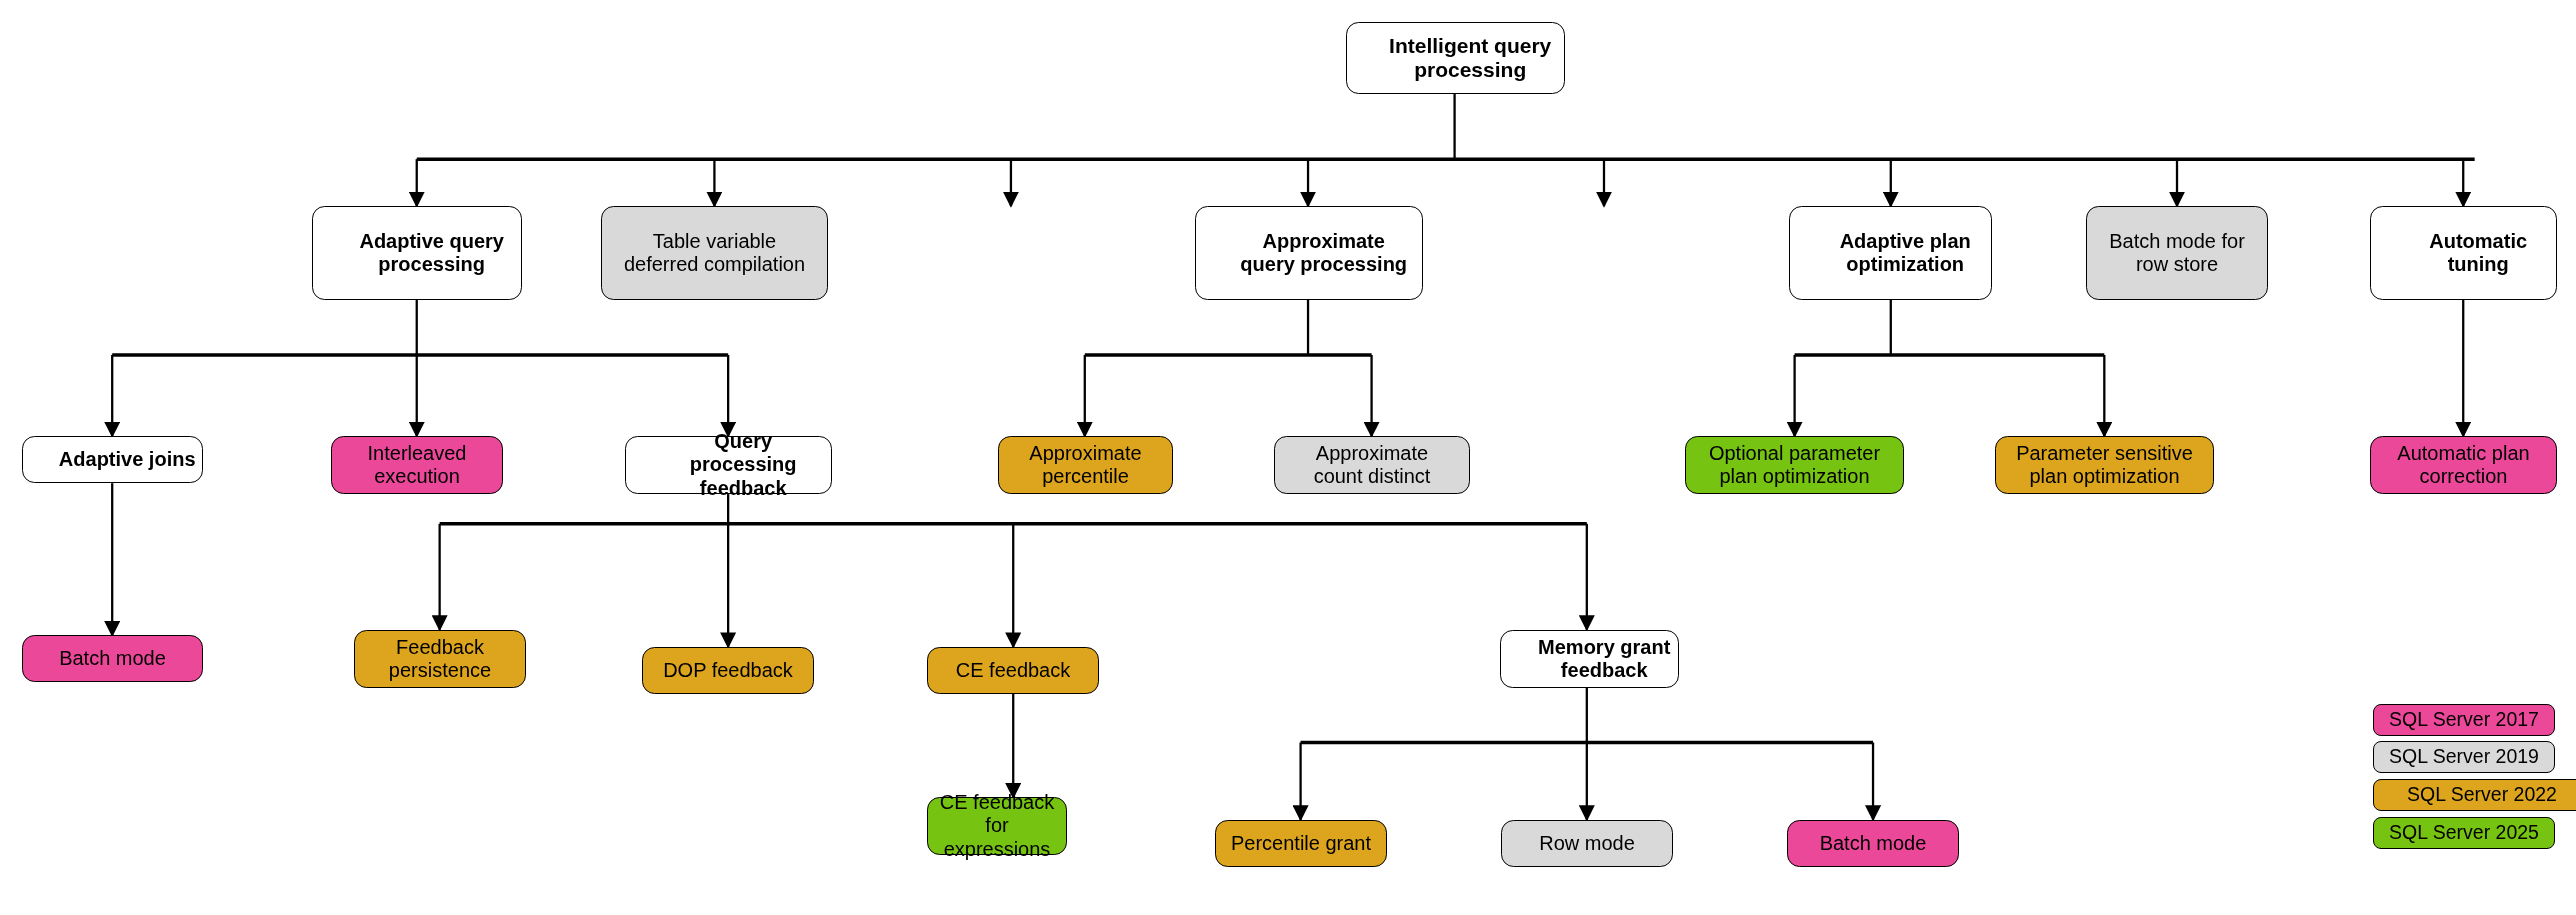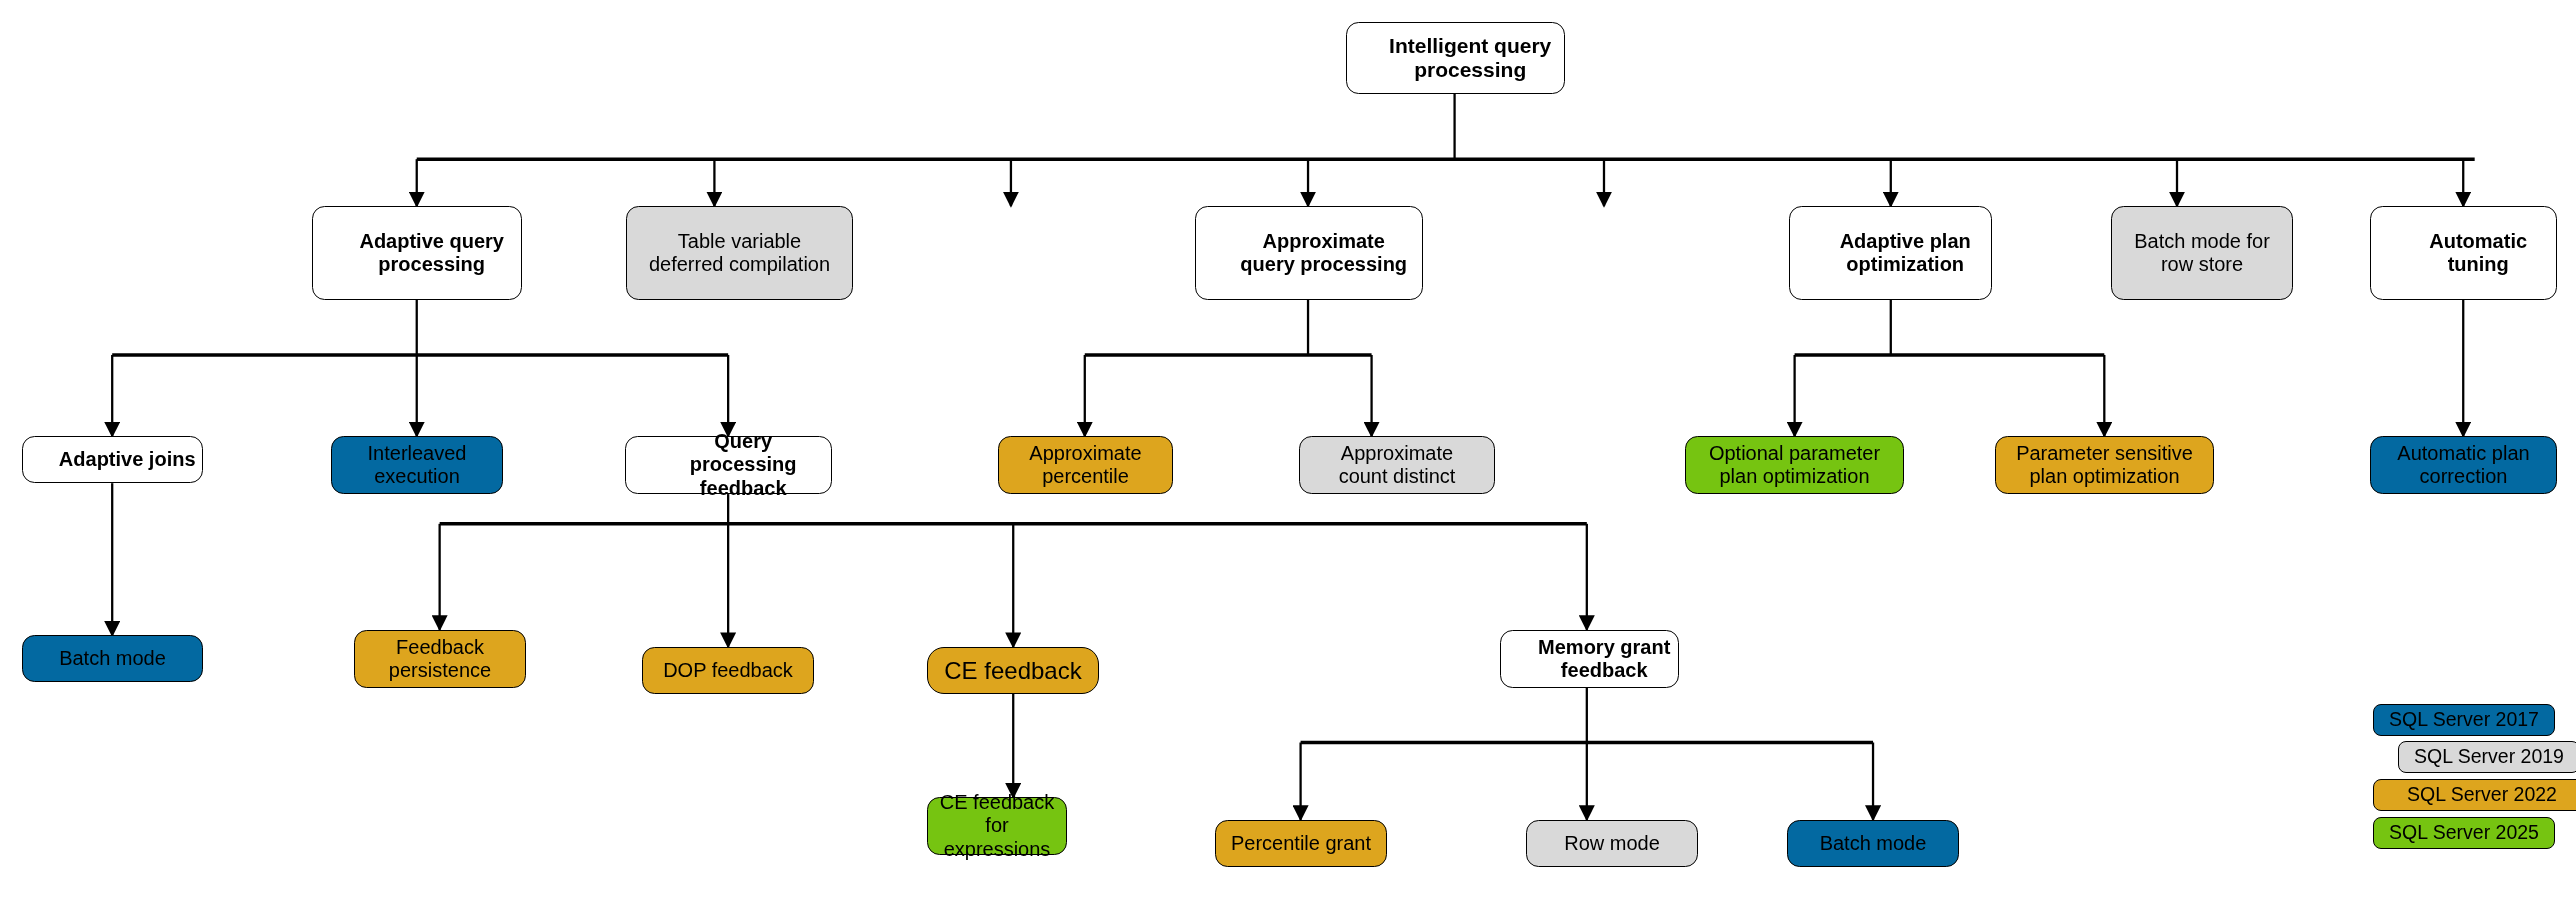--- a/index.html
+++ b/index.html
@@ -37,22 +37,22 @@
     align-items: center;
     justify-content: center;
     text-align: center;
     color: #000000;
     line-height: 1.16;
     padding: 1.1px 4.6px;
     white-space: pre-line;
     background: #ffffff;
   }
   .fill-white  { background: #ffffff; }
-  .fill-gray   { background: #d9d9d9; margin-left: 25px; }
-  .fill-blue   { background: #0369a1; }
+  .fill-gray   { background: #d9d9d9; }
+  .fill-blue   { background: #ec4899; }
   .fill-orange { background: #dda51e; }
   .fill-green  { background: #76c411; }
 
   .weight-bold   { font-weight: bold; padding-left: 34px; }
   .weight-normal { font-weight: normal; }
 
   .legend-box {
     position: absolute;
     box-sizing: border-box;
     border: 1.7px solid #000000;
@@ -176,21 +176,21 @@
   <div class="node fill-blue weight-normal" style="left:2370px; top:436px; width:187px; height:58px; font-size:20px;">Automatic plan
 correction</div>
 
   <div class="node fill-blue weight-normal" style="left:22px; top:635px; width:181px; height:47px; font-size:20px;">Batch mode</div>
 
   <div class="node fill-orange weight-normal" style="left:354px; top:630px; width:172px; height:58px; font-size:20px;">Feedback
 persistence</div>
 
   <div class="node fill-orange weight-normal" style="left:642px; top:647px; width:172px; height:47px; font-size:20px;">DOP feedback</div>
 
-  <div class="node fill-orange weight-normal" style="left:927px; top:647px; width:172px; height:47px; font-size:24px;border-radius:17px;">CE feedback</div>
+  <div class="node fill-orange weight-normal" style="left:927px; top:647px; width:172px; height:47px; font-size:20px;">CE feedback</div>
 
   <div class="node fill-white weight-bold" style="left:1500px; top:630px; width:179px; height:58px; font-size:20px;">Memory grant
 feedback</div>
 
   <div class="node fill-green weight-normal" style="left:927px; top:797px; width:140px; height:58px; font-size:20px;">CE feedback for
 expressions</div>
 
   <div class="node fill-orange weight-normal" style="left:1215px; top:820px; width:172px; height:47px; font-size:20px;">Percentile grant</div>
 
   <div class="node fill-gray weight-normal" style="left:1501px; top:820px; width:172px; height:47px; font-size:20px;">Row mode</div>

